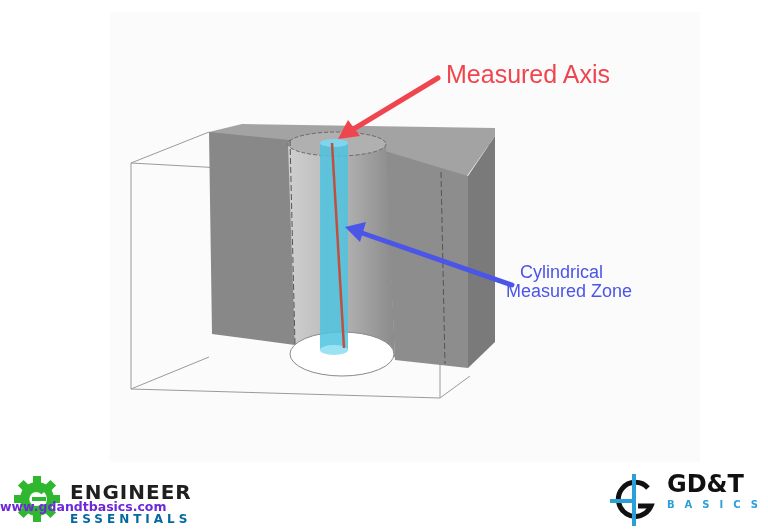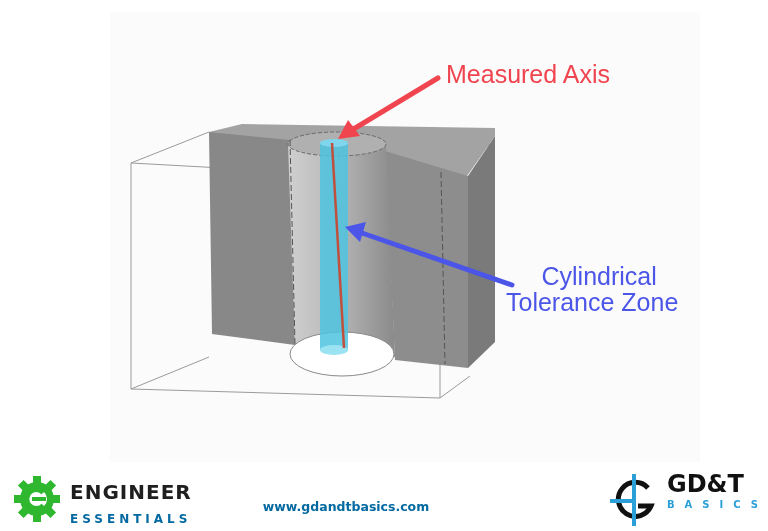--- a/index.html
+++ b/index.html
@@ -1,22 +1,22 @@
 <!DOCTYPE html>
 <html><head>
 <meta charset="utf-8">
 <style>
   html,body{margin:0;padding:0;background:#ffffff;}
   body{width:768px;height:531px;position:relative;overflow:hidden;font-family:"Liberation Sans",sans-serif;}
   .stage{position:absolute;left:0;top:12px;width:640px;height:531px;}
   .diagram-bg{position:absolute;left:110px;top:0;width:590px;height:450px;background:#fbfbfb;}
   .label{position:absolute;font-family:"Liberation Sans",sans-serif;line-height:1.05;white-space:nowrap;}
   .label-red{left:446px;top:49px;font-size:25px;}
-  .label-blue{left:520px;top:251px;font-size:25px;text-align:center;}
-  .footer-url{position:absolute;left:0;width:692px;top:499px;text-align:center;font-family:"DejaVu Sans",sans-serif;font-weight:bold;font-size:12.5px;color:#0369a1;}
+  .label-blue{left:520px;top:251px;font-size:18px;text-align:left;}
+  .footer-url{position:absolute;left:0;width:692px;top:499px;text-align:left;font-family:"DejaVu Sans",sans-serif;font-weight:bold;font-size:12.5px;color:#6d28d9;}
   .ee-text{position:absolute;left:70px;top:482px;font-weight:bold;}
   .ee-line1{font-family:"DejaVu Sans",sans-serif;font-size:20px;letter-spacing:1px;color:#1f1f1f;line-height:1;}
   .ee-line2{font-family:"DejaVu Sans",sans-serif;font-size:12px;letter-spacing:4px;color:#0369a1;line-height:1;margin-top:11px;}
   .gdt-text{position:absolute;left:667px;top:472px;}
   .gdt-line1{font-family:"DejaVu Sans",sans-serif;font-weight:bold;font-size:24px;color:#111;line-height:1;}
   .gdt-line2{font-family:"DejaVu Sans",sans-serif;font-weight:bold;font-size:10px;letter-spacing:10px;line-height:1;margin-top:4px;}
 </style>
 </head>
 <body>
 
@@ -80,21 +80,21 @@
 
     <g fill="#4b55e8" stroke="#4b55e8">
       <line x1="512" y1="273" x2="362" y2="221" stroke-width="5" stroke-linecap="round"></line>
       <polygon points="345,215 366,210 360,230" stroke="none"></polygon>
     </g>
   </svg>
 
   <div class="label label-red" style="color:#f0454f;">Measured Axis</div>
   <div class="label label-blue" style="color:#4b55e8;">
     <div>Cylindrical</div>
-    <div style="margin-left:-14px;">Tolerance Zone</div>
+    <div style="margin-left:-14px;">Measured Zone</div>
   </div>
 </div>
 
 <div>
   <svg width="50" height="50" viewBox="0 0 50 50" style="position:absolute;left:12px;top:474px;">
     <g fill="#2fb82f">
       <circle cx="25" cy="25" r="17"></circle>
       <rect x="21" y="2" width="8" height="9"></rect>
       <rect x="21" y="39" width="8" height="9"></rect>
       <rect x="2" y="21" width="9" height="8"></rect>

